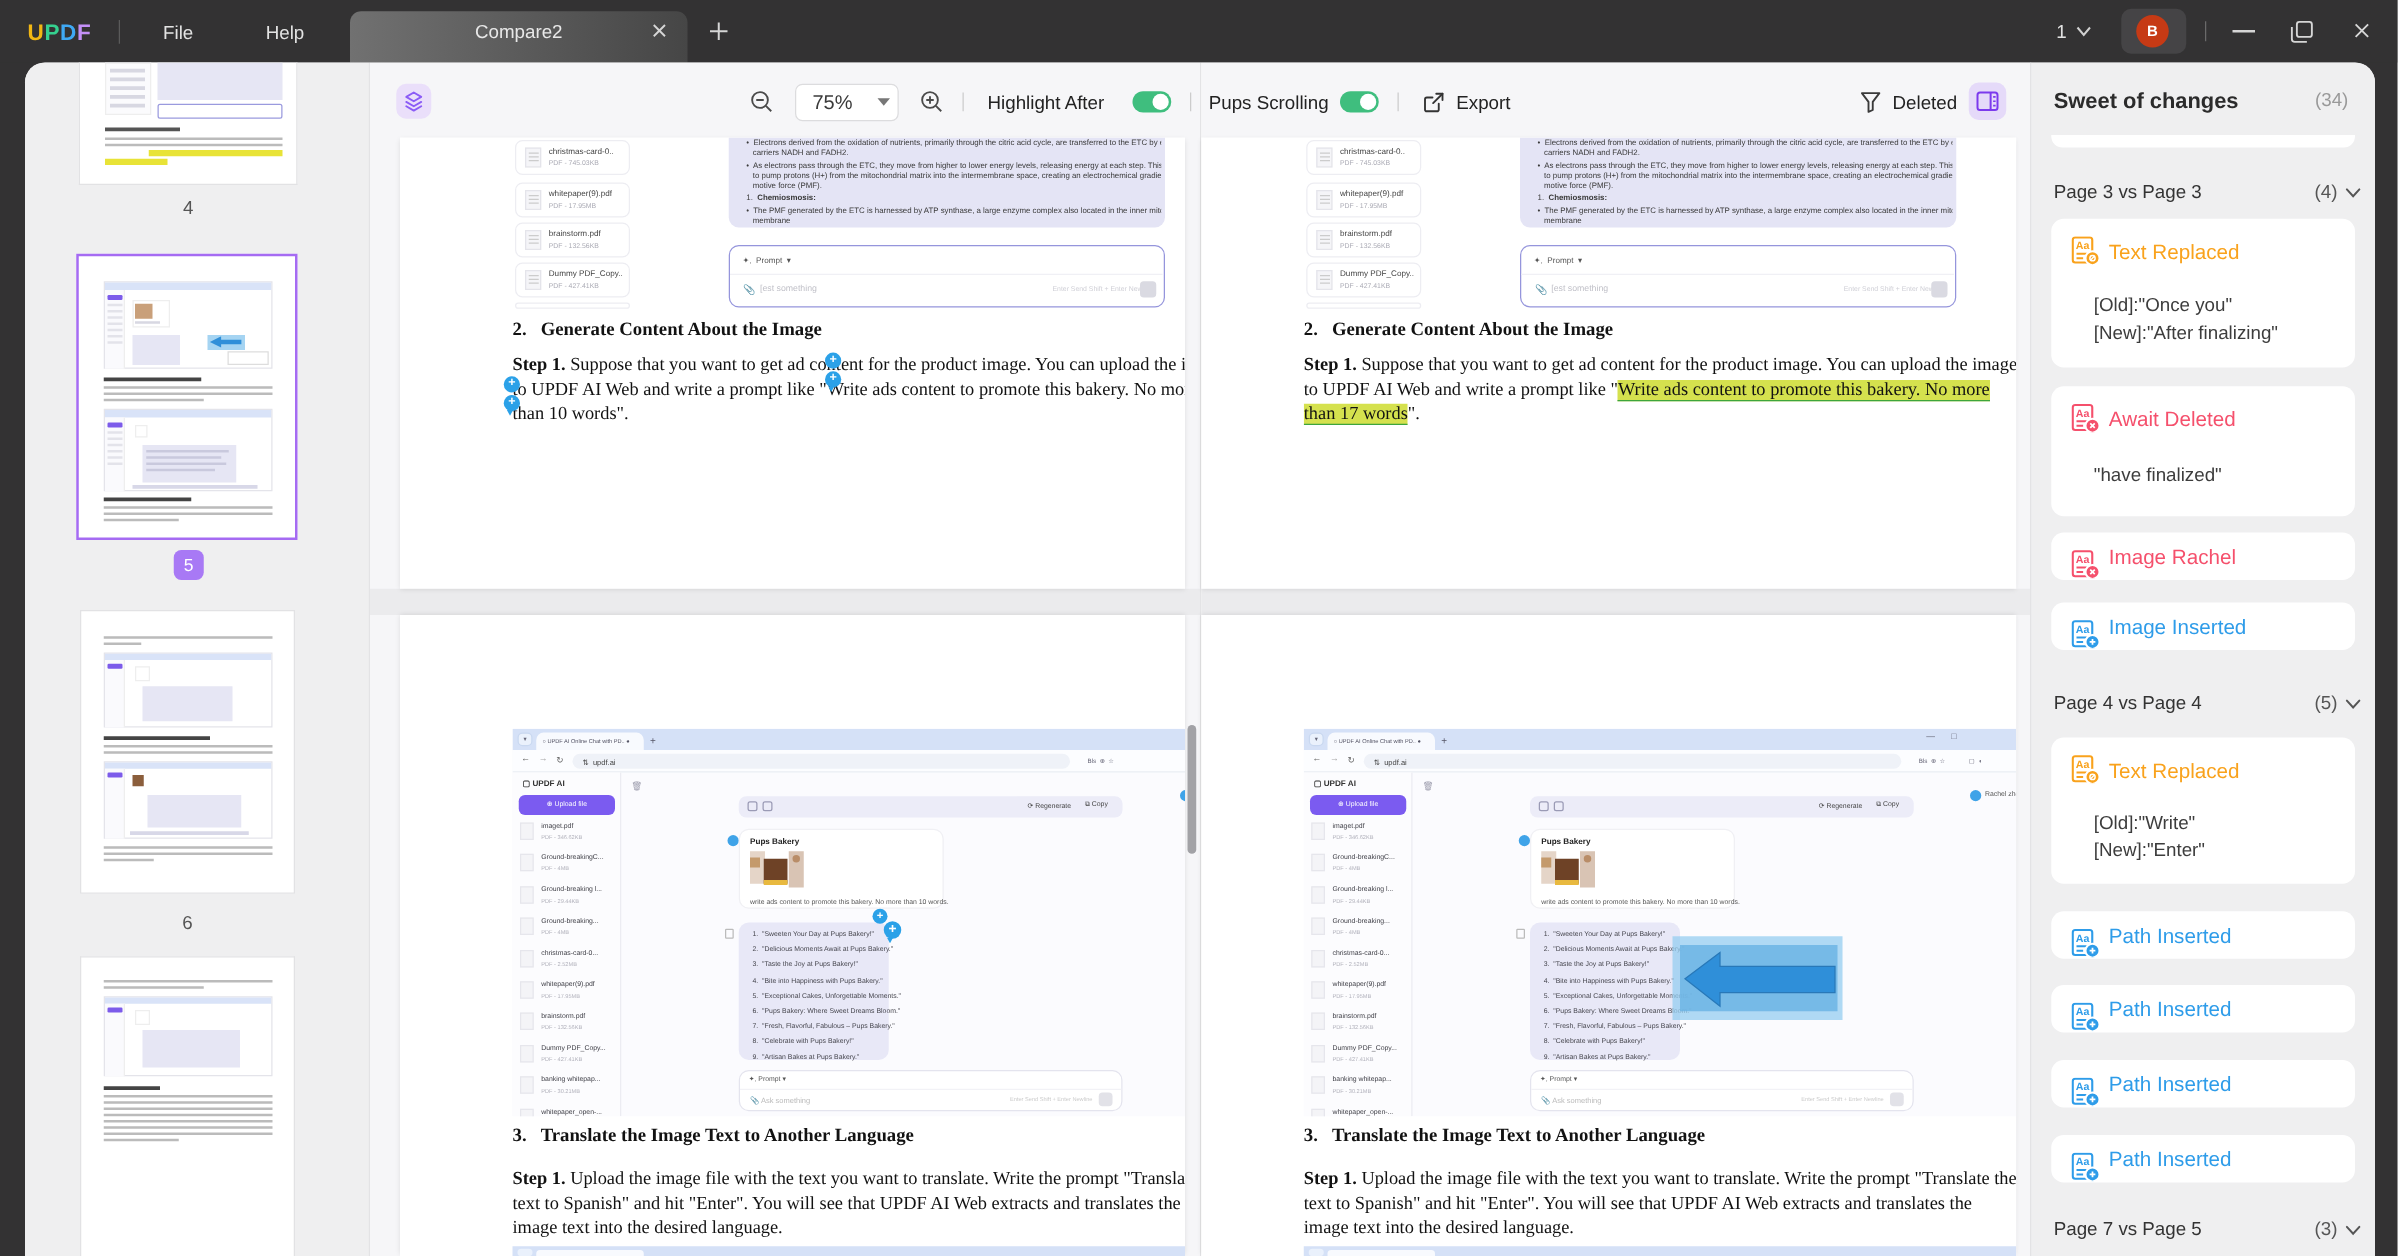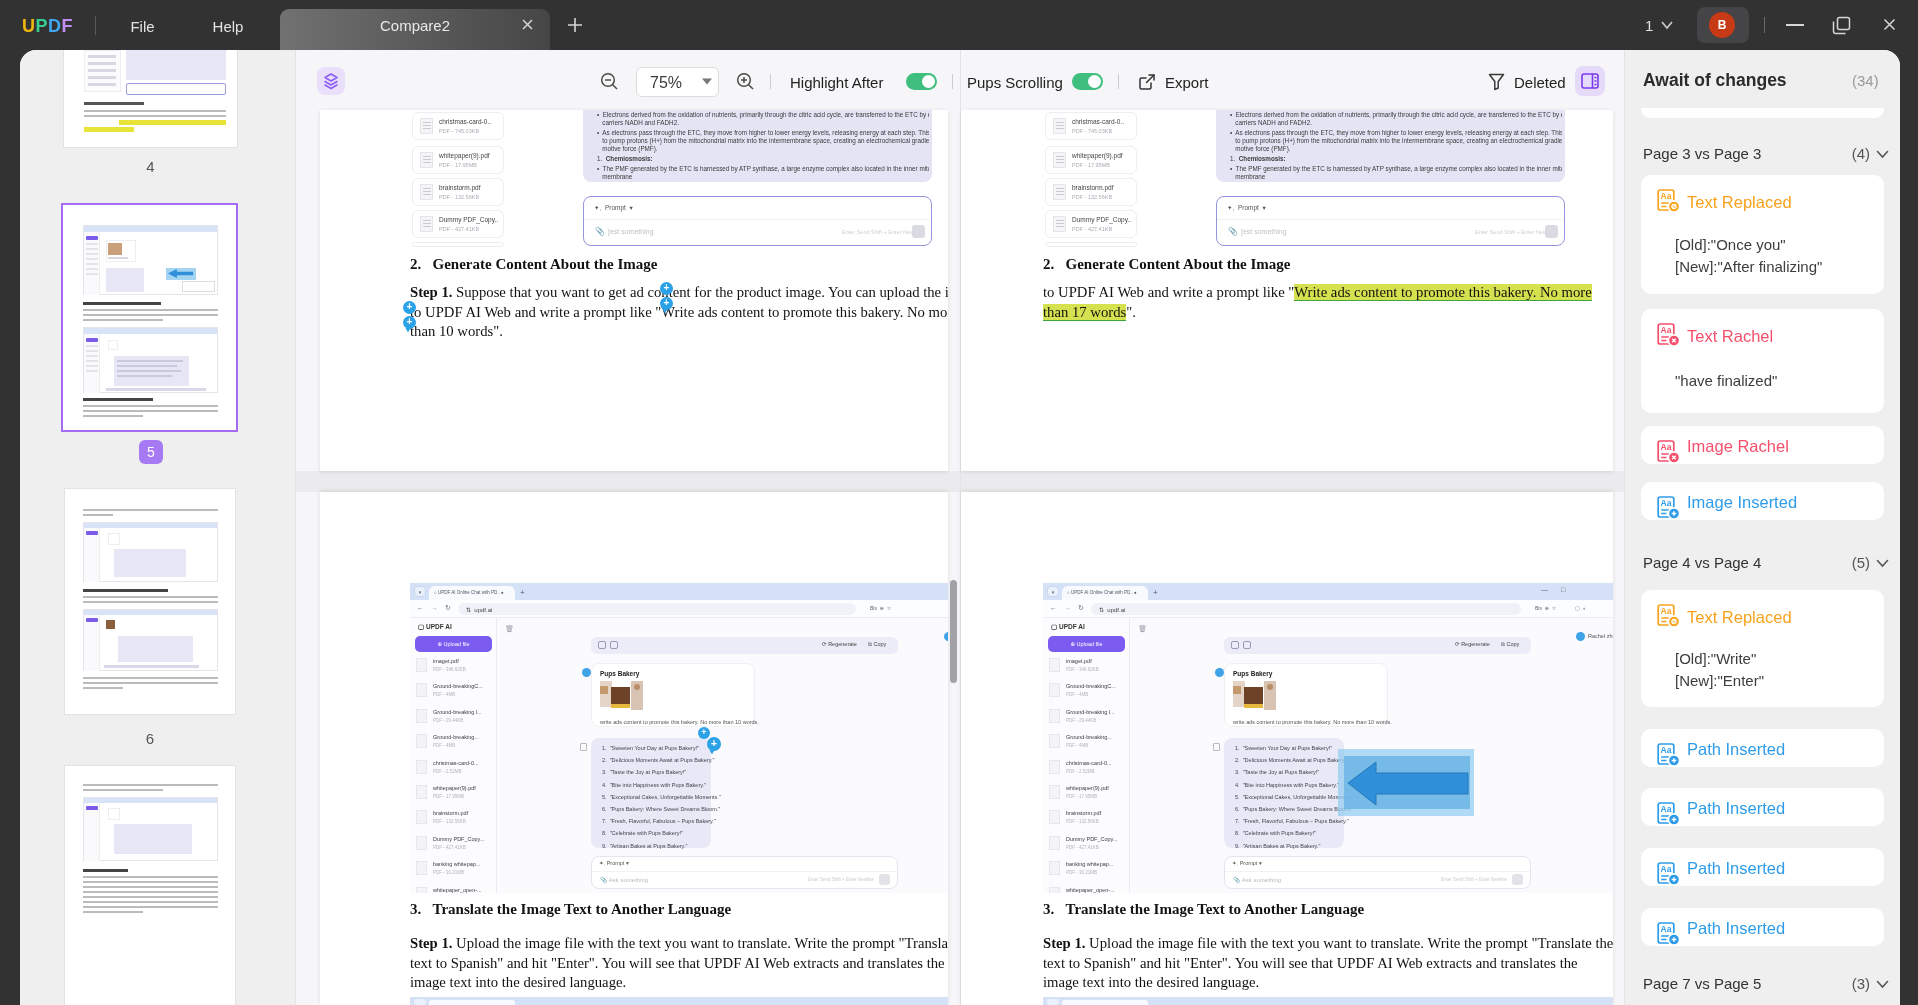--- a/index.html
+++ b/index.html
@@ -464,20 +464,21 @@
 <div class="a" style="left:10px;top:7px;font-size:6.5px;color:#555">✦<span style="color:#888">,</span>&nbsp; Prompt&nbsp; ▾</div>
 <div class="a" style="left:0;top:22px;width:346px;height:1px;background:#F0F0F5"></div>
 <div class="a" style="left:11px;top:30px;font-size:8px;color:#b9b9c2">📎</div>
 <div class="a" style="left:24px;top:31px;font-size:7px;color:#c0c0c8">[est something</div>
 <div class="a" style="left:258px;top:32px;font-size:5.5px;color:#cfcfd6">Enter Send Shift + Enter Newline</div>
 <div class="a" style="left:328px;top:28px;width:13px;height:13px;background:#DADAE2;border-radius:3px"></div>
 </div>
 
 <div class="a serif" style="left:1023px;top:206px;font-size:15px;font-weight:700">2.&nbsp;&nbsp;&nbsp;Generate Content About the Image</div>
 <div class="a serif" style="left:1023px;top:233px;width:570px;font-size:14.7px;line-height:19.5px;overflow:hidden">
+<div style="white-space:nowrap"><b>Step 1.</b> Suppose that you want to get ad content for the product image. You can upload the image</div>
 <div style="white-space:nowrap">to UPDF AI Web and write a prompt like "<span style="background:#D5E14E;border-bottom:1.5px solid #3DA53D">Write ads content to promote this bakery. No more</span></div>
 <div style="white-space:nowrap"><span style="background:#D5E14E;border-bottom:1.5px solid #3DA53D">than 17 words</span>".</div>
 </div>
     </div>
   </div>
   <div class="a" style="left:941px;top:442px;width:652px;height:513px;overflow:hidden">
     <div class="a" style="left:-941px;top:-442px;width:1593px;height:955px">
 
 <div class="a" style="left:1023px;top:533px;width:570px;height:310px;overflow:hidden;background:#FBFBFE">
 <div class="a" style="left:0;top:0;width:570px;height:17px;background:#D5E1F7"></div>
@@ -574,21 +575,21 @@
 <div style="white-space:nowrap"><b>Step 1.</b> Upload the image file with the text you want to translate. Write the prompt "Translate the</div>
 <div style="white-space:nowrap">text to Spanish" and hit "Enter". You will see that UPDF AI Web extracts and translates the</div>
 <div style="white-space:nowrap">image text into the desired language.</div>
 </div>
       <div class="a" style="left:1023px;top:947px;width:570px;height:8px;background:#D5E1F7"></div>
       <div class="a" style="left:1027px;top:949px;width:12px;height:6px;background:#EAF1FC;border-radius:3px"></div>
       <div class="a" style="left:1042px;top:950px;width:86px;height:5px;background:#F8FAFE;border-radius:3px 3px 0 0"></div>
     </div>
   </div>
 
-<div class="a" style="left:1623px;top:20px;font-size:17.5px;font-weight:700;color:#2b2b2b">Await of changes</div>
+<div class="a" style="left:1623px;top:20px;font-size:17.5px;font-weight:700;color:#2b2b2b">Sweet of changes</div>
     <div class="a" style="left:1832px;top:22px;font-size:15px;color:#999">(34)</div>
     <div class="a" style="left:1621px;top:58px;width:243px;height:10px;background:#fff;border-radius:0 0 9px 9px"></div>
     <div class="a" style="left:1623px;top:95px;font-size:15px;color:#333">Page 3 vs Page 3</div>
     <div class="a" style="left:1824px;top:95px;width:26px;text-align:right;font-size:15px;color:#555">(4)</div>
     <svg class="a" style="left:1856px;top:100px" width="13" height="9" viewBox="0 0 13 9">
       <path d="M1.5 1.5 L6.5 7 L11.5 1.5" stroke="#555" stroke-width="1.6" fill="none" stroke-linecap="round"></path>
     </svg>
     <div class="a" style="left:1621px;top:125px;width:243px;height:119px;background:#fff;border-radius:10px">
       <svg width="23" height="23" viewBox="0 0 23 23" style="position:absolute;left:16px;top:14px">
         <rect x="1.2" y="1" width="15.6" height="20" rx="2" fill="none" stroke="#F9A21C" stroke-width="1.7"></rect>
@@ -602,21 +603,21 @@
       <div class="a" style="left:34px;top:59px;font-size:15px;color:#3d3d3d;line-height:22px">[Old]:"Once you"<br>[New]:"After finalizing"</div>
     </div>
     <div class="a" style="left:1621px;top:259px;width:243px;height:104px;background:#fff;border-radius:10px">
       <svg width="23" height="23" viewBox="0 0 23 23" style="position:absolute;left:16px;top:14px">
         <rect x="1.2" y="1" width="15.6" height="20" rx="2" fill="none" stroke="#F5506C" stroke-width="1.7"></rect>
         <text x="3.6" y="10.3" font-family="Liberation Sans,sans-serif" font-size="8.5" font-weight="700" fill="#F5506C">Aa</text>
         <path d="M4.2 14 H12.5 M4.2 17.5 H9.5" stroke="#F5506C" stroke-width="1.6"></path>
         <circle cx="17" cy="17.5" r="5.6" fill="#F5506C" stroke="#fff" stroke-width="1.6"></circle>
         <path d="M15.2 15.7 L18.8 19.3 M18.8 15.7 L15.2 19.3" stroke="#fff" stroke-width="1.4"></path>
       </svg>
-      <div class="a" style="left:46px;top:18px;font-size:16.5px;color:#F5506C">Text Rachel</div>
+      <div class="a" style="left:46px;top:18px;font-size:16.5px;color:#F5506C">Await Deleted</div>
       <div class="a" style="left:34px;top:61px;font-size:15px;color:#3d3d3d;line-height:22px">"have finalized"</div>
     </div>
     <div class="a" style="left:1621px;top:376px;width:243px;height:38px;background:#fff;border-radius:10px">
       <svg width="23" height="23" viewBox="0 0 23 23" style="position:absolute;left:16px;top:14px">
         <rect x="1.2" y="1" width="15.6" height="20" rx="2" fill="none" stroke="#F5506C" stroke-width="1.7"></rect>
         <text x="3.6" y="10.3" font-family="Liberation Sans,sans-serif" font-size="8.5" font-weight="700" fill="#F5506C">Aa</text>
         <path d="M4.2 14 H12.5 M4.2 17.5 H9.5" stroke="#F5506C" stroke-width="1.6"></path>
         <circle cx="17" cy="17.5" r="5.6" fill="#F5506C" stroke="#fff" stroke-width="1.6"></circle>
         <path d="M15.2 15.7 L18.8 19.3 M18.8 15.7 L15.2 19.3" stroke="#fff" stroke-width="1.4"></path>
       </svg>

